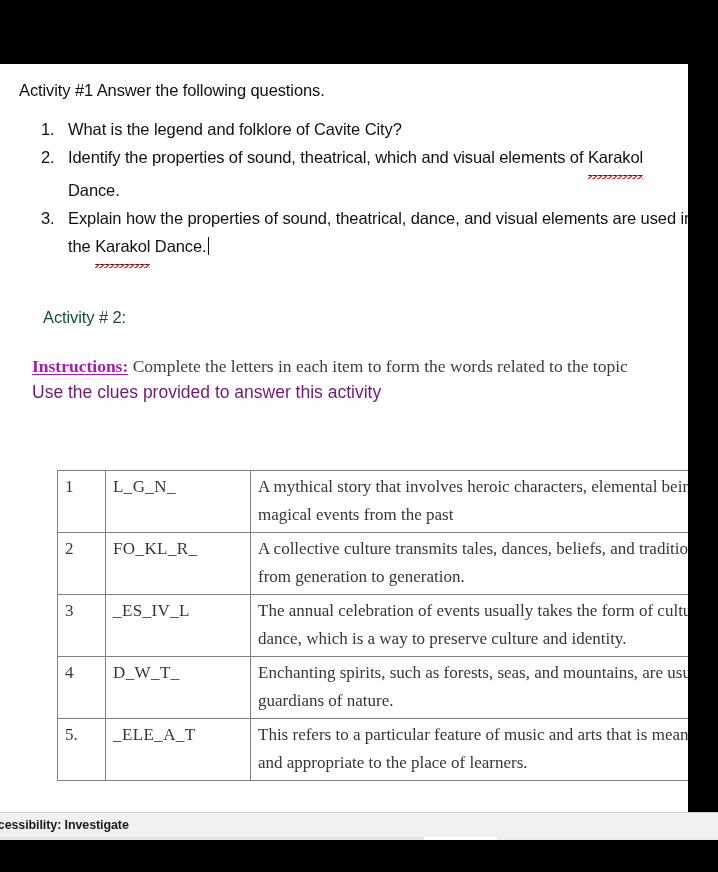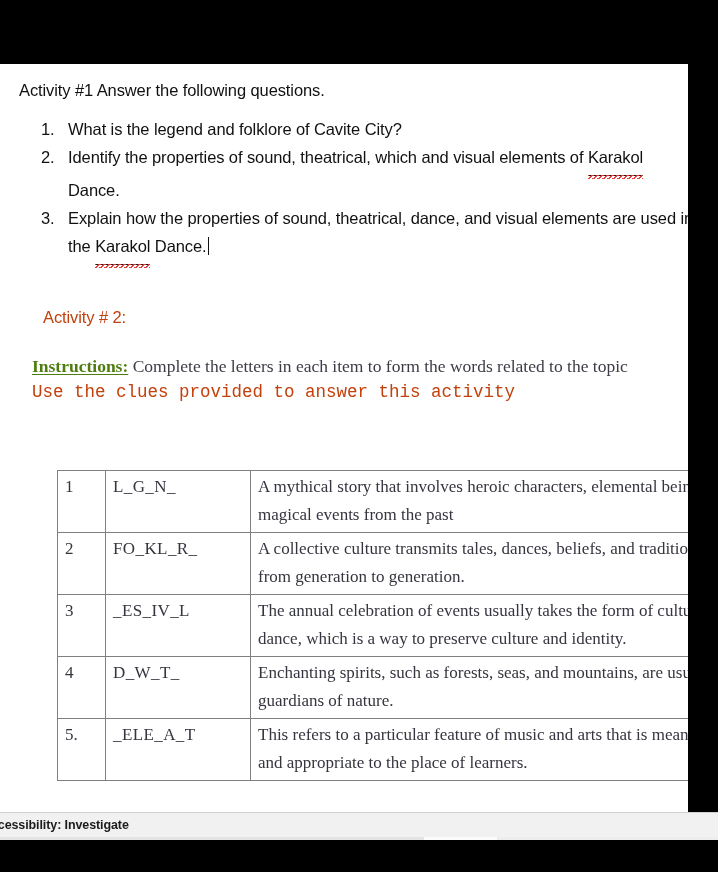--- a/index.html
+++ b/index.html
@@ -104,49 +104,49 @@
     vertical-align: -3px;
     margin-left: 1px;
   }
 
   
   .activity2-heading {
     position: absolute;
     left: 43px;
     top: 244px;
     font-size: 16.5px;
-    color: #c2410c;
+    color: #14532d;
     letter-spacing: -0.1px;
     white-space: nowrap;
   }
 
   .instructions {
     position: absolute;
     left: 32px;
     top: 286px;
     width: 700px;
     font-family: "Liberation Serif", serif;
     font-size: 17.5px;
     color: #3c3c46;
     line-height: 33px;
     white-space: nowrap;
   }
   .instructions b {
-    color: #4d7c0f;
+    color: #a21caf;
     font-weight: bold;
     text-decoration: underline;
     text-underline-offset: 2px;
   }
   .instructions-line2 {
     position: absolute;
     left: 32px;
     top: 318px;
-    font-family: Liberation Mono, monospace;
+    font-family: Liberation Sans, sans-serif;
     font-size: 17.5px;
-    color: #c2410c;
+    color: #701a75;
     white-space: nowrap;
   }
 
   
   .word-table {
     position: absolute;
     left: 57px;
     top: 406px;
     width: 640px;
     border-collapse: collapse;

